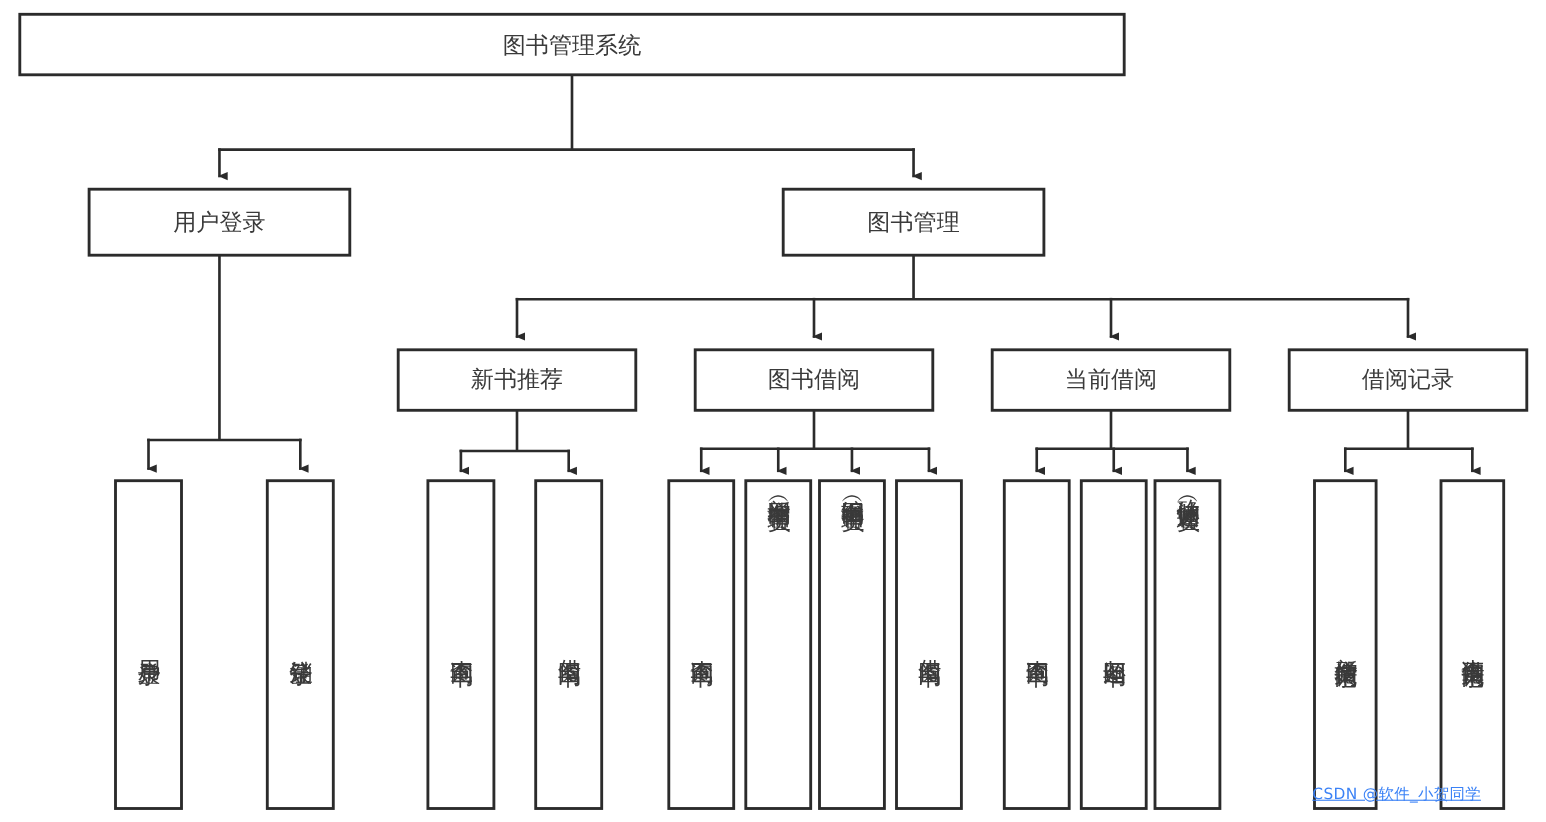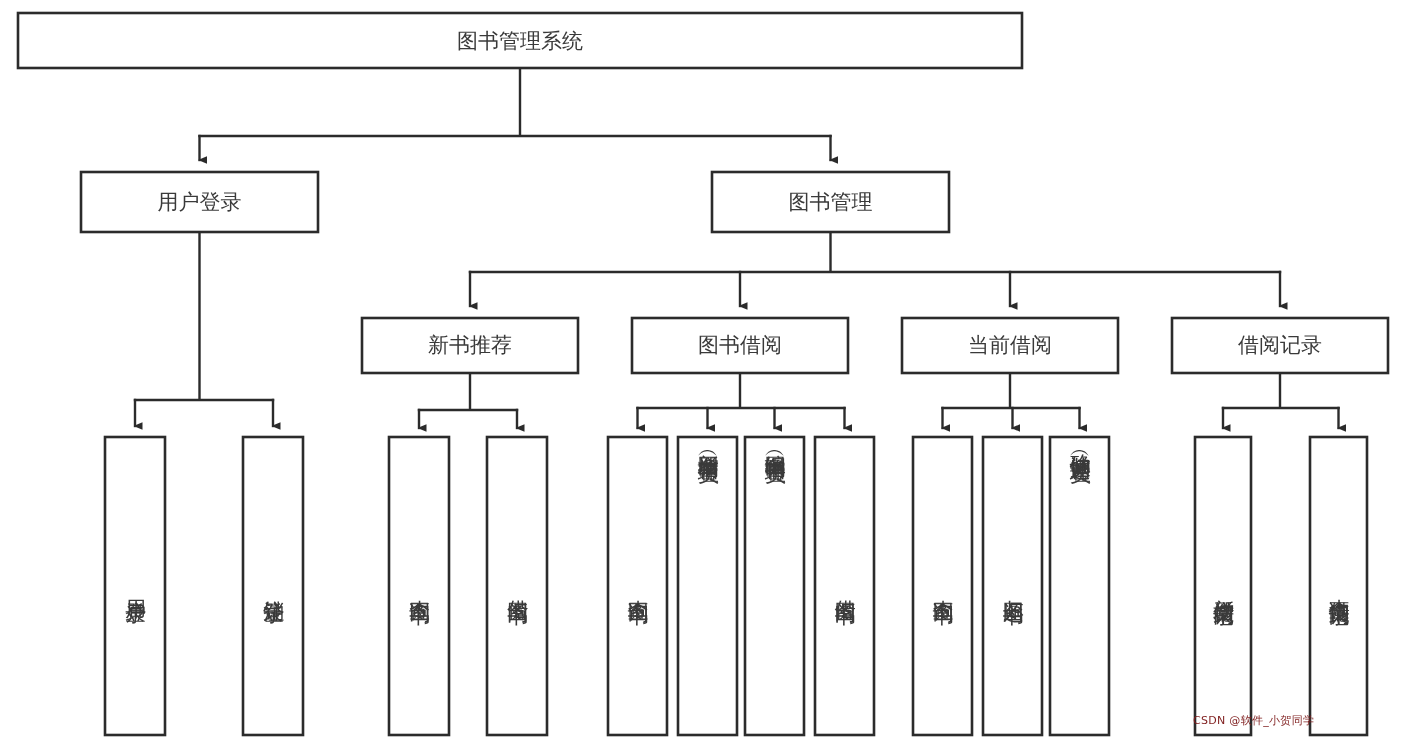--- a/index.html
+++ b/index.html
@@ -61,24 +61,25 @@
     color: #3a3a3a;
     letter-spacing: 1.5px;
     white-space: nowrap;
     text-align: center;
   }
   .watermark {
     position: absolute;
     left: 1193px;
     top: 713px;
     font-family: "DejaVu Sans", "Liberation Sans", sans-serif;
-    font-size: 11px;
-    color: #7f1d1d;
+    font-size: 14px;
+    color: #3b82f6;
     white-space: nowrap;
     letter-spacing: 0.3px;
+    text-decoration: underline;
   }
 </style>
 </head>
 <body>
 
 <div id="diagram-root">
 
   <svg id="flow" viewBox="0 0 1405 747">
     <defs>
       <marker id="arrow" viewBox="0 0 12 12" refX="6" refY="10" markerWidth="9" markerHeight="9" orient="auto-start-reverse" markerUnits="userSpaceOnUse">

